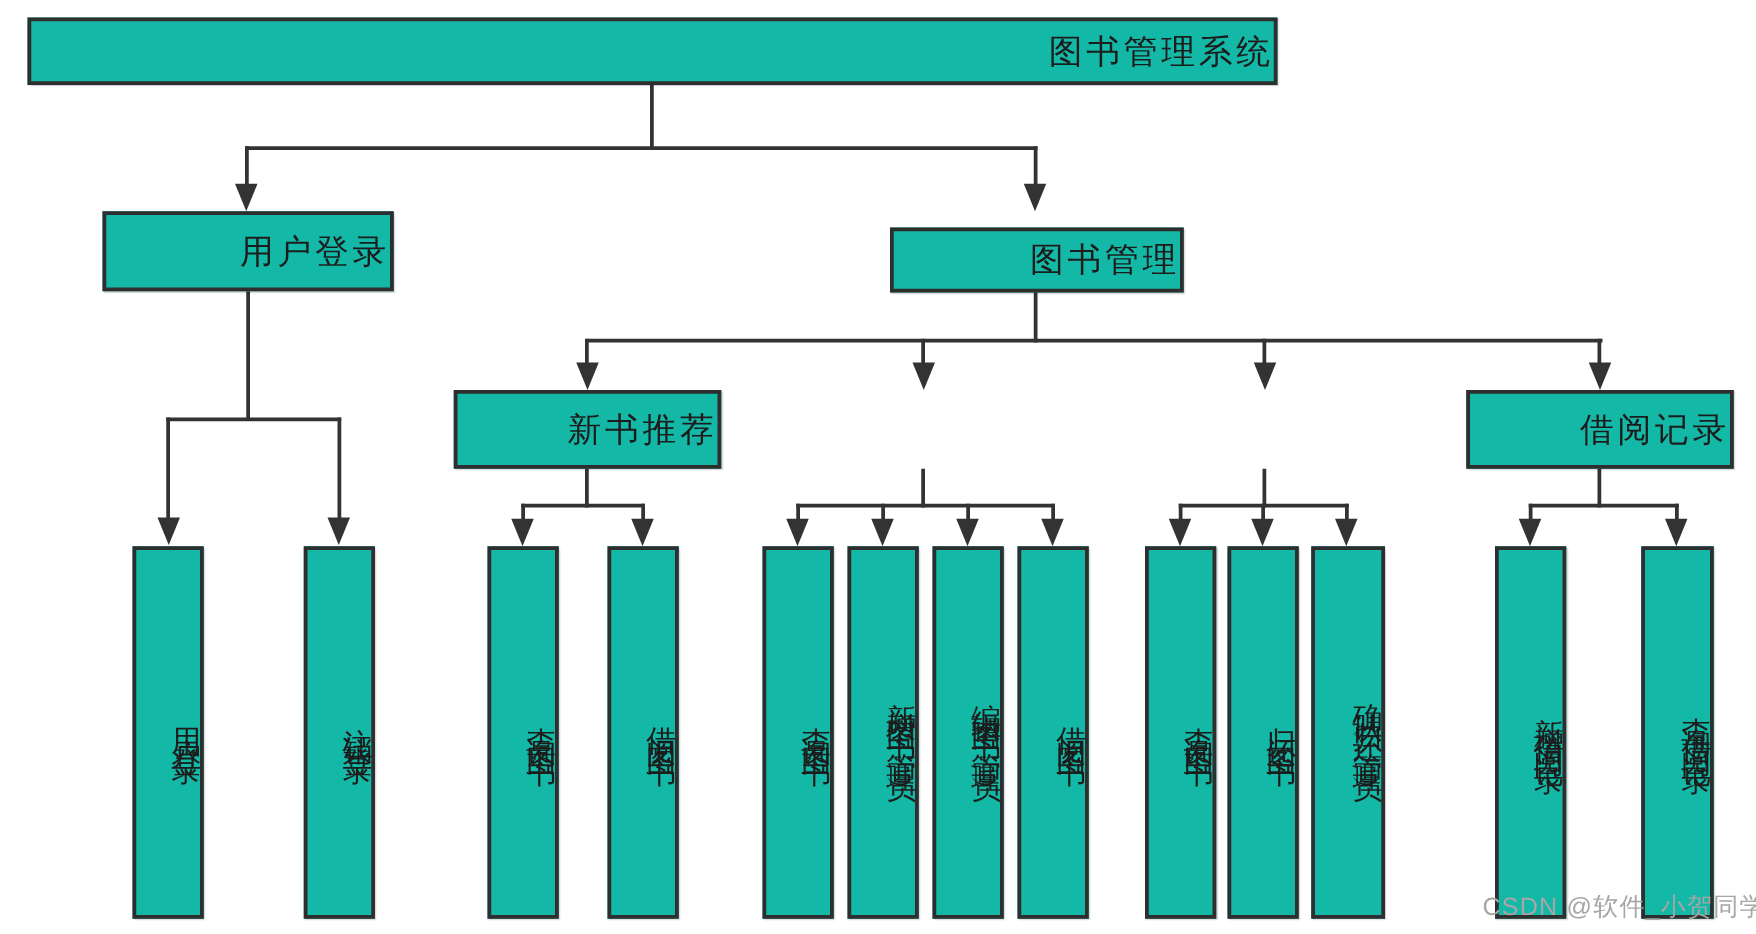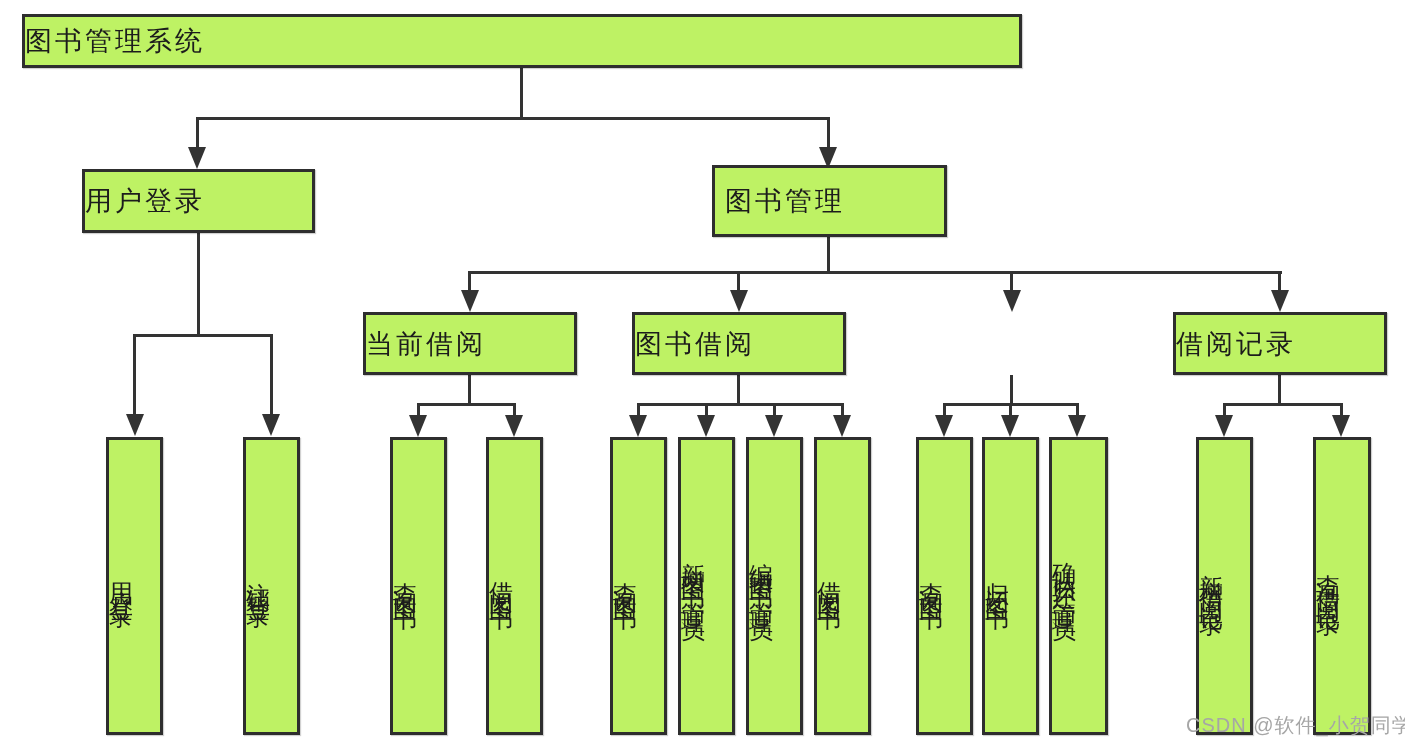--- a/index.html
+++ b/index.html
@@ -8,24 +8,24 @@
     width: 1405px;
     height: 747px;
     background: #ffffff;
     font-family: "Liberation Sans", "DejaVu Sans", sans-serif;
     overflow: hidden;
   }
   .box {
     position: absolute;
     box-sizing: border-box;
     border: 3px solid #2e2e2e;
-    background: #bef264;
+    background: #14b8a6;
     display: flex;
     align-items: center;
-    justify-content: flex-start;
+    justify-content: flex-end;
     color: #1c1c1c;
     box-shadow: 1px 1px 1px rgba(0,0,0,0.18);
   }
   .h-label {
     font-size: 27px;
     letter-spacing: 3px;
     white-space: nowrap;
   }
   .leaf-label {
     writing-mode: vertical-rl;
@@ -124,31 +124,28 @@
   <div class="arrow" style="left:1332px; top:415px;"></div>
 
   <div class="box" style="left:22px; top:14px; width:1000px; height:54px;">
     <span class="h-label">图书管理系统</span>
   </div>
 
   <div class="box" style="left:82px; top:169px; width:233px; height:64px;">
     <span class="h-label">用户登录</span>
   </div>
 
-  <div class="box" style="left:712px; top:165px; width:235px; height:72px;padding-left:10px;">
+  <div class="box" style="left:712px; top:182px; width:235px; height:52px;padding-left:10px;">
     <span class="h-label">图书管理</span>
   </div>
 
   <div class="box" style="left:363px; top:312px; width:214px; height:63px;">
-    <span class="h-label">当前借阅</span>
-  </div>
-
-  <div class="box" style="left:632px; top:312px; width:214px; height:63px;">
-    <span class="h-label">图书借阅</span>
-  </div>
+    <span class="h-label">新书推荐</span>
+  </div>
+
 
 
   <div class="box" style="left:1173px; top:312px; width:214px; height:63px;">
     <span class="h-label">借阅记录</span>
   </div>
 
   <div class="box" style="left:106px; top:437px; width:57px; height:298px;">
     <span class="leaf-label">用户登录</span>
   </div>
 

